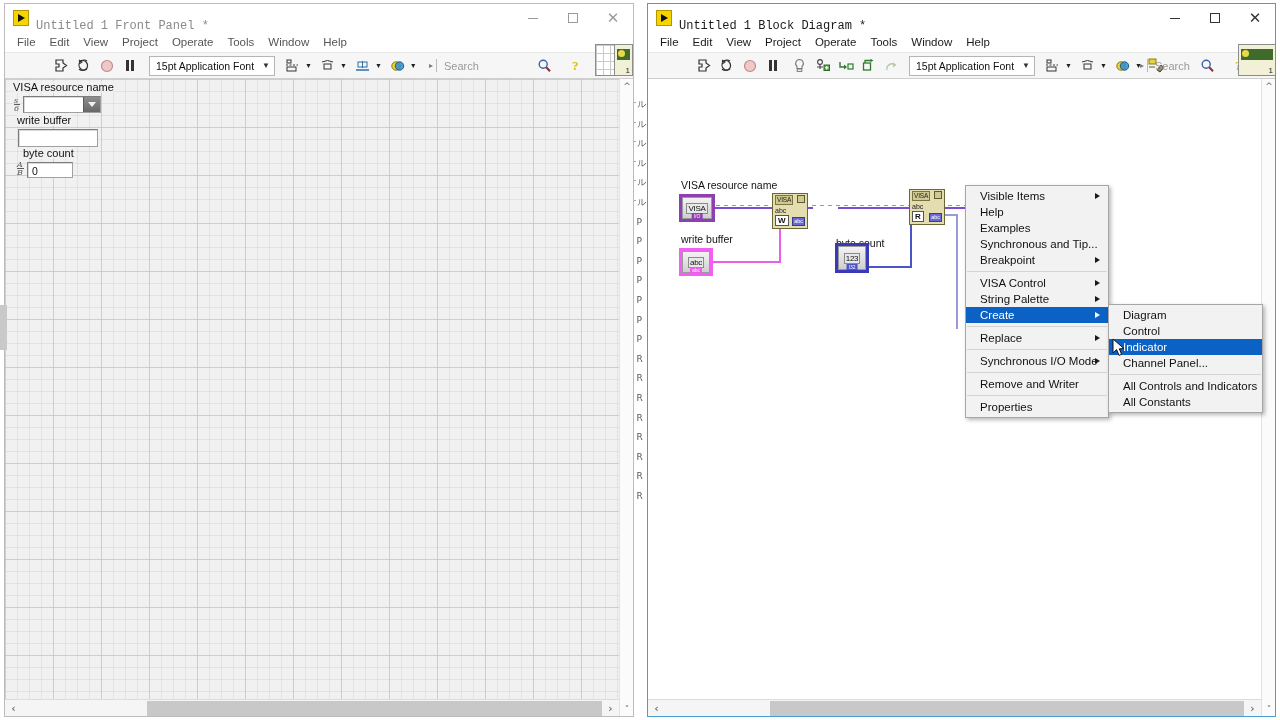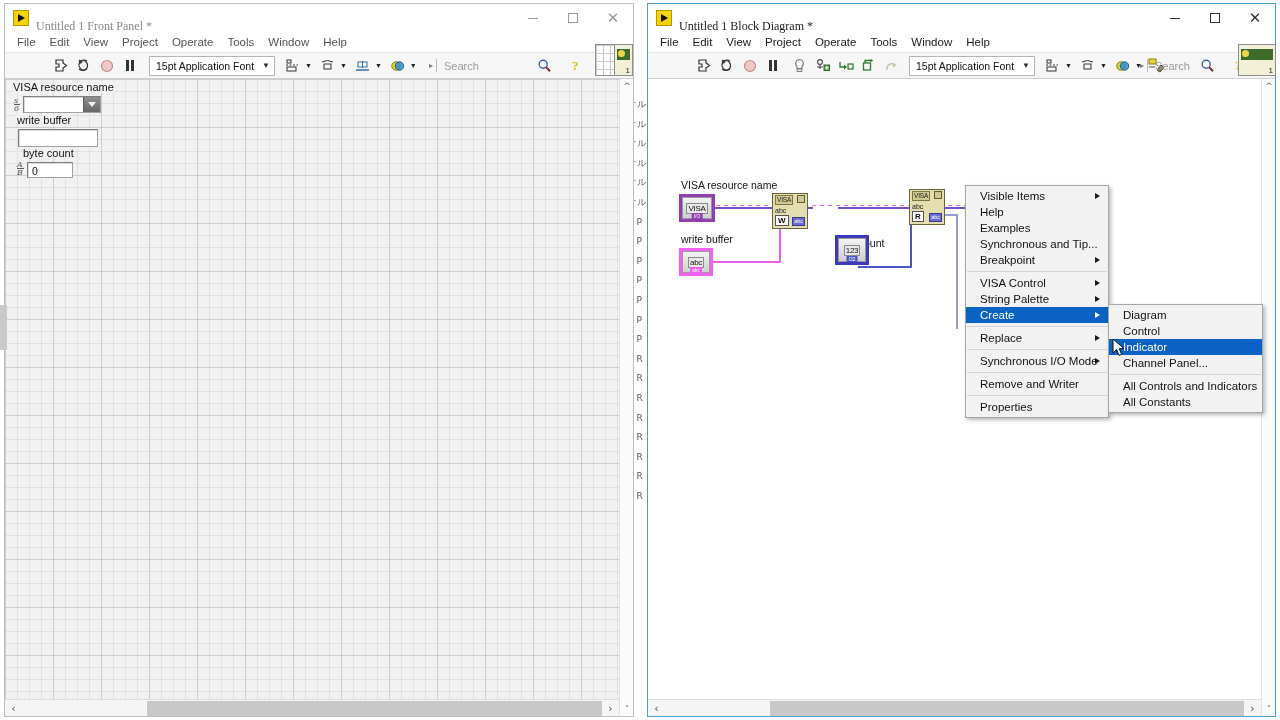--- a/index.html
+++ b/index.html
@@ -61,21 +61,21 @@
   .title-ico::after {
     content: "";
     position: absolute; left: 4px; top: 3px;
     border-left: 7px solid #111;
     border-top: 4.5px solid transparent;
     border-bottom: 4.5px solid transparent;
   }
   .title-text {
     font-size: 12px; color: #1a1a1a;
     white-space: nowrap;
-    font-family: Liberation Serif, serif;
+    font-family: Liberation Mono, monospace;
     margin-top: 16px;
   }
   .title-text.inactive { color: #8a8a8a; }
   .win-btns { position: absolute; right: 0; top: 0; height: 28px; display: flex; }
   .win-btn {
     width: 40px; height: 28px;
     display: flex; align-items: center; justify-content: center;
     font-size: 12px; color: #333;
     font-family: "DejaVu Sans", sans-serif;
   }
@@ -740,21 +740,21 @@
 
       <div class="bd-label" style="left:33px; top:154px;">write buffer</div>
       <div class="term" style="left:31px; top:169px; width:34px; height:28px; border-color:#f25ff2;">
         <div class="inner">
           <span class="tlab">abc</span>
           <span class="sub" style="background:#e85fe8;">abc</span>
         </div>
       </div>
 
       <div class="bd-label" style="left:188px; top:158px;">byte count</div>
-      <div class="term" style="left:187px; top:156px; width:34px; height:30px; border-color:#3a3ab8;">
+      <div class="term" style="left:187px; top:164px; width:34px; height:30px; border-color:#3a3ab8;">
         <div class="inner">
           <span class="tlab">123</span>
           <span class="sub" style="background:#4a55c8;">I32</span>
         </div>
       </div>
 
       <div class="visa-node" style="left:124px; top:114px; width:36px; height:36px;">
         <span class="row1">VISA</span>
         <span class="dupbox"></span>
         <span class="row2">abc</span>

